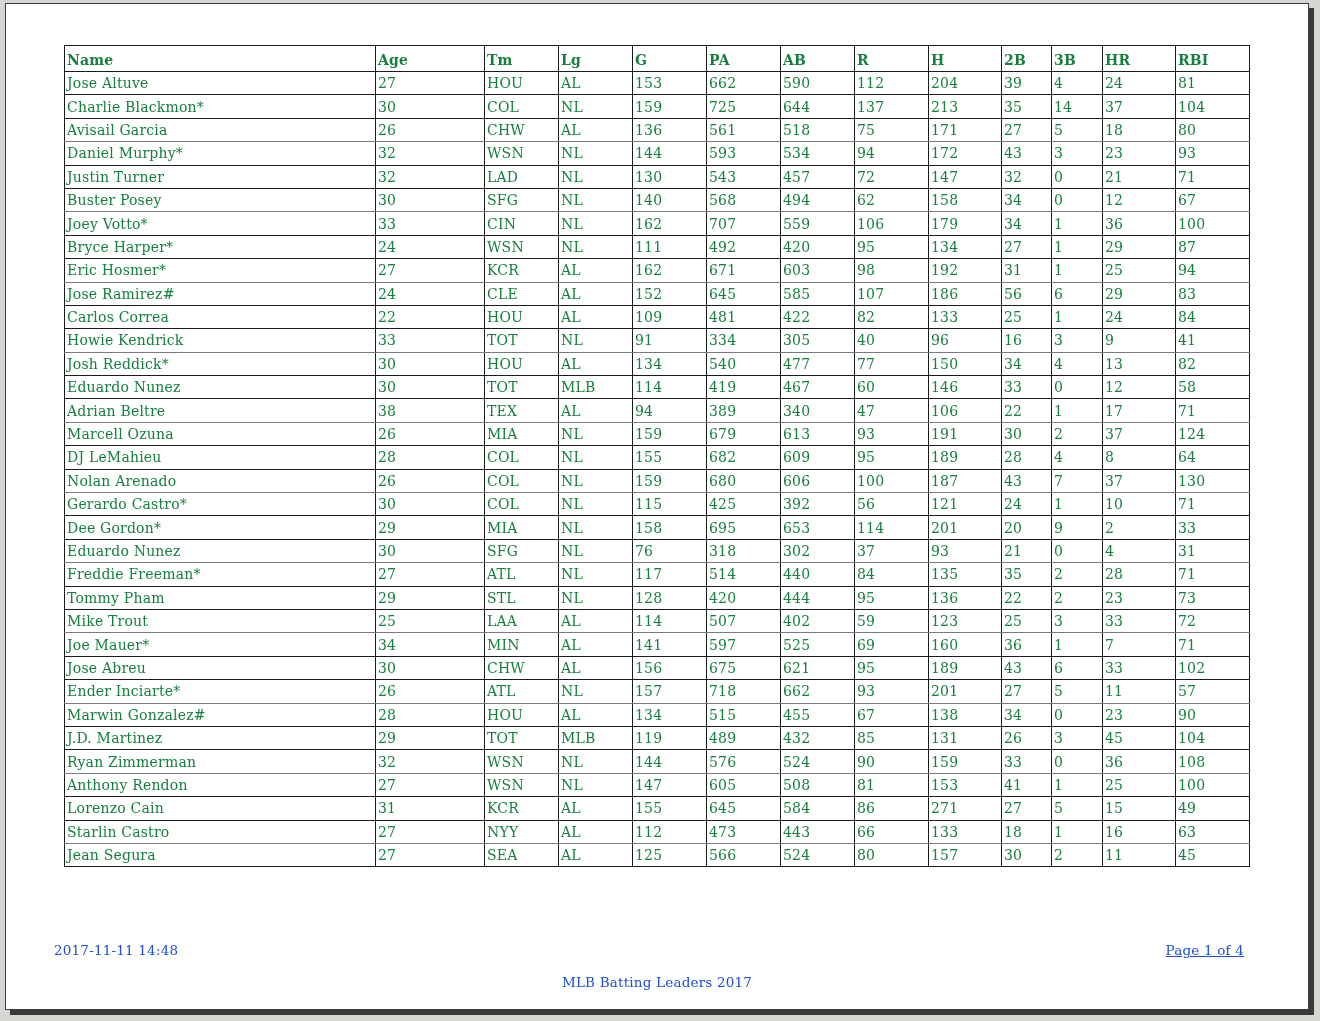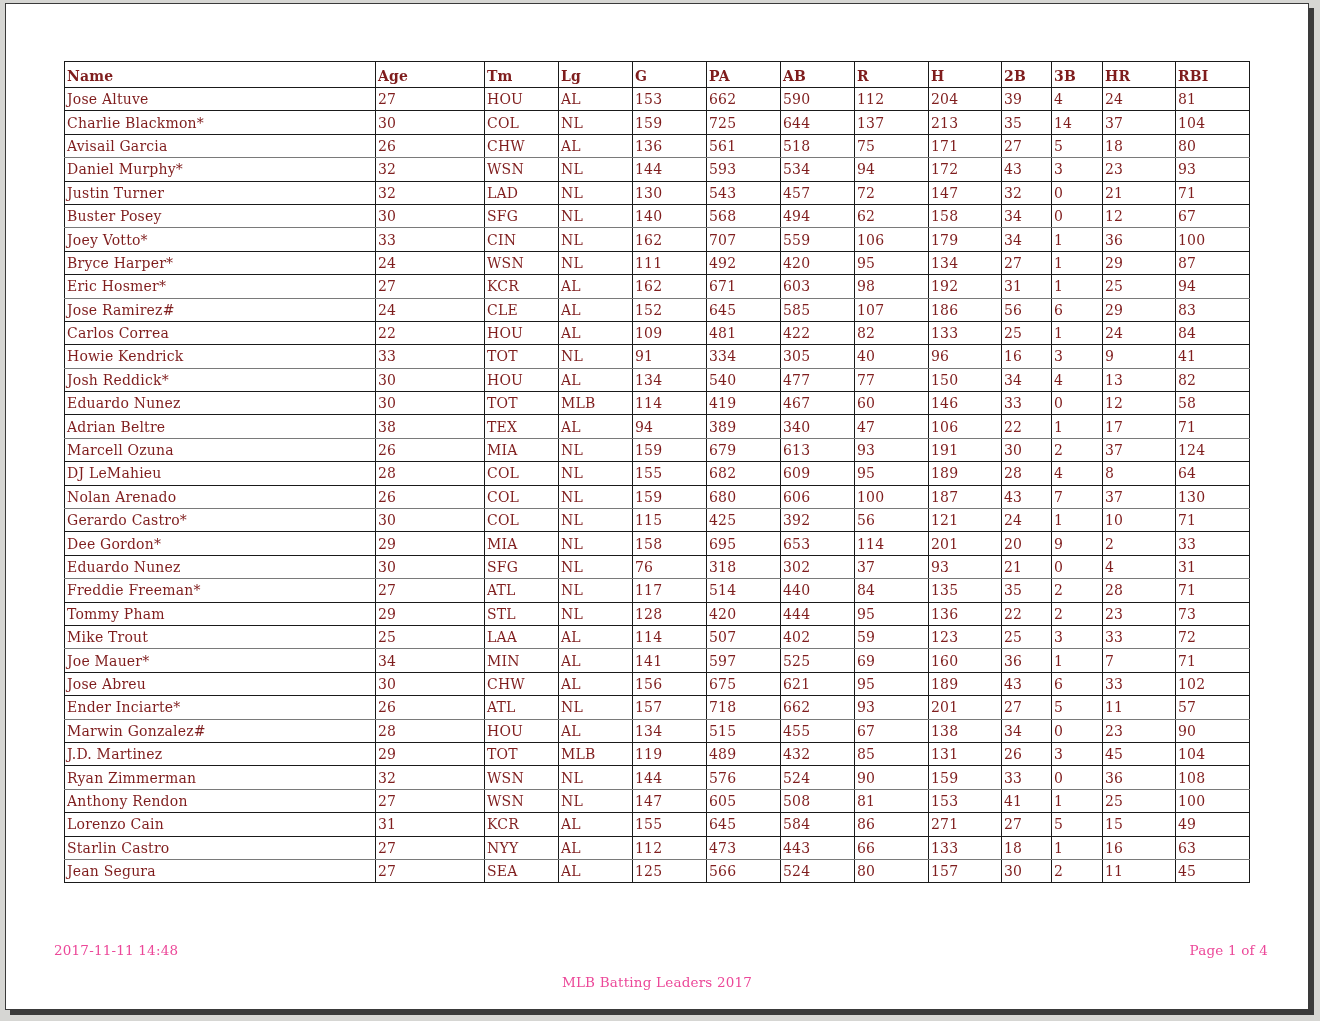--- a/index.html
+++ b/index.html
@@ -13,26 +13,26 @@
   .page {
     position: absolute;
     left: 5px; top: 3px;
     width: 1302px; height: 1005px;
     background: #ffffff;
     border: 1px solid #3a3a3a;
     box-shadow: 5px 5px 0 #3a3a3a;
   }
   table.grid {
     position: absolute;
-    left: 58px; top: 57px;
+    left: 58px; top: 41px;
     border-collapse: collapse;
     table-layout: fixed;
     width: 1185px;
     font-size: 14px;
-    color: #7f1d1d;
+    color: #15803d;
   }
   table.grid th, table.grid td {
     border: 1px solid #1a1a1a;
     padding: 0 2px;
     height: 22.4px;
     line-height: 22px;
     text-align: left;
     white-space: nowrap;
     overflow: hidden;
     letter-spacing: 0.2px;
@@ -41,26 +41,26 @@
     font-weight: bold;
     font-size: 14px;
     height: 23px;
     padding-top: 2px;
   }
   table.grid tr:nth-child(3n) td { border-bottom-color: #7a7a7a; }
   .footer {
     position: absolute;
     top: 938px;
     font-size: 13.5px;
-    color: #ec4899;
+    color: #1d4ed8;
     letter-spacing: 0.2px;
   }
   .footer.left { left: 48px; }
   .footer.center { left: 0; width: 1302px; text-align: center; margin-top: 32px; }
-  .footer.right { right: 40px; }
+  .footer.right { right: 64px; text-decoration: underline; }
 </style>
 </head>
 <body>
 
 <div class="page">
   <table class="grid">
     <colgroup>
       <col style="width:311px">
         <col style="width:109px">
         <col style="width:74px">

